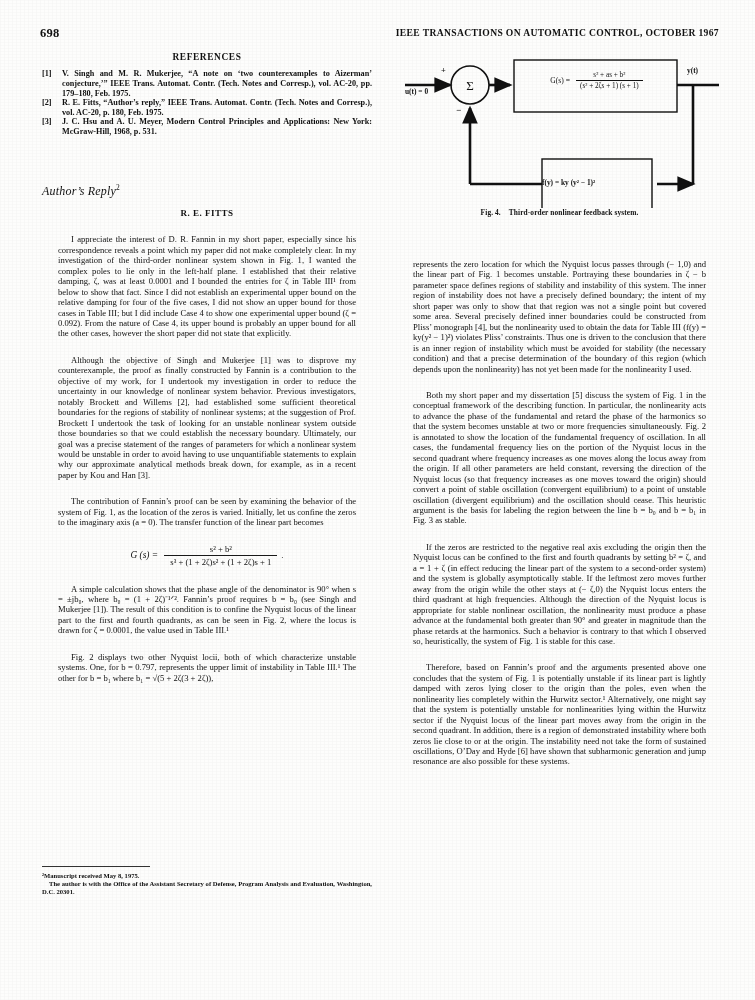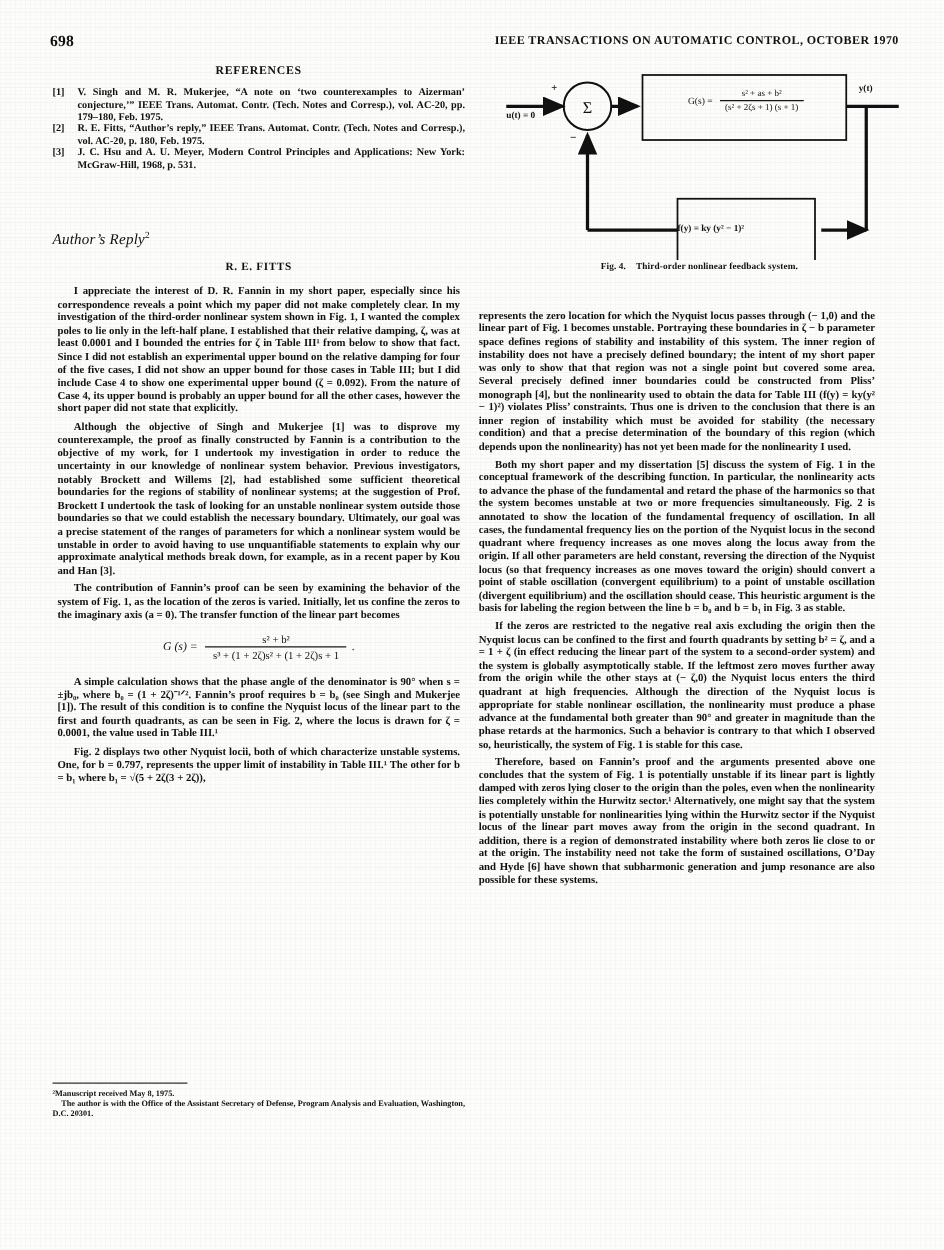--- a/index.html
+++ b/index.html
@@ -52,21 +52,21 @@
 
   
   .col {
     position: absolute;
     width: 330px;
     text-align: justify;
     font-size: 8.6px;
     line-height: 10.4px;
   }
   .col-left  { left: 42px;  top: 52px; }
-  .col-right { left: 379px; top: 243px; width: 325px; }
+  .col-right { left: 397px; top: 243px; width: 325px; }
 
   
   .sec-head {
     text-align: center;
     font-variant: small-caps;
     font-size: 9.4px;
     letter-spacing: 0.6px;
     font-weight: bold;
     margin: 0 0 7px 0;
   }
@@ -98,26 +98,26 @@
   .reply-head sup { font-size: 7.5px; font-style: normal; }
   .author-name {
     text-align: center;
     font-size: 9px;
     letter-spacing: 0.5px;
     margin: 12px 0 9px 0;
     font-weight: bold;
   }
 
   p.body {
-    margin: 4px;
+    margin: 16px;
     text-indent: 13px;
     text-align: justify;
     font-size: 8.6px;
     line-height: 10.45px;
-    font-weight: bold;
+    font-weight: normal;
   }
   p.body.cont { text-indent: 0; }
 
   .eq-block {
     text-align: center;
     margin: 9px 0 10px 0;
     font-size: 9px;
   }
 
   
@@ -195,21 +195,21 @@
   }
   sup { font-size: 0.72em; }
 </style>
 </head>
 <body>
 
 <div class="page">
 
   <div class="running-head">
     <span class="folio">698</span>
-    <span class="journal-title">IEEE TRANSACTIONS ON AUTOMATIC CONTROL, OCTOBER 1970</span>
+    <span class="journal-title">IEEE TRANSACTIONS ON AUTOMATIC CONTROL, OCTOBER 1967</span>
   </div>
 
   <div class="col col-left">
 
     <div class="sec-head">REFERENCES</div>
 
     <ul class="ref-list">
       <li class="ref-item">
         <span class="ref-num">[1]</span>
         <span>V. Singh and M. R. Mukerjee, “A note on ‘two counterexamples to Aizerman’ conjecture,’” IEEE Trans. Automat. Contr. (Tech. Notes and Corresp.), vol. AC-20, pp. 179–180, Feb. 1975.</span>

